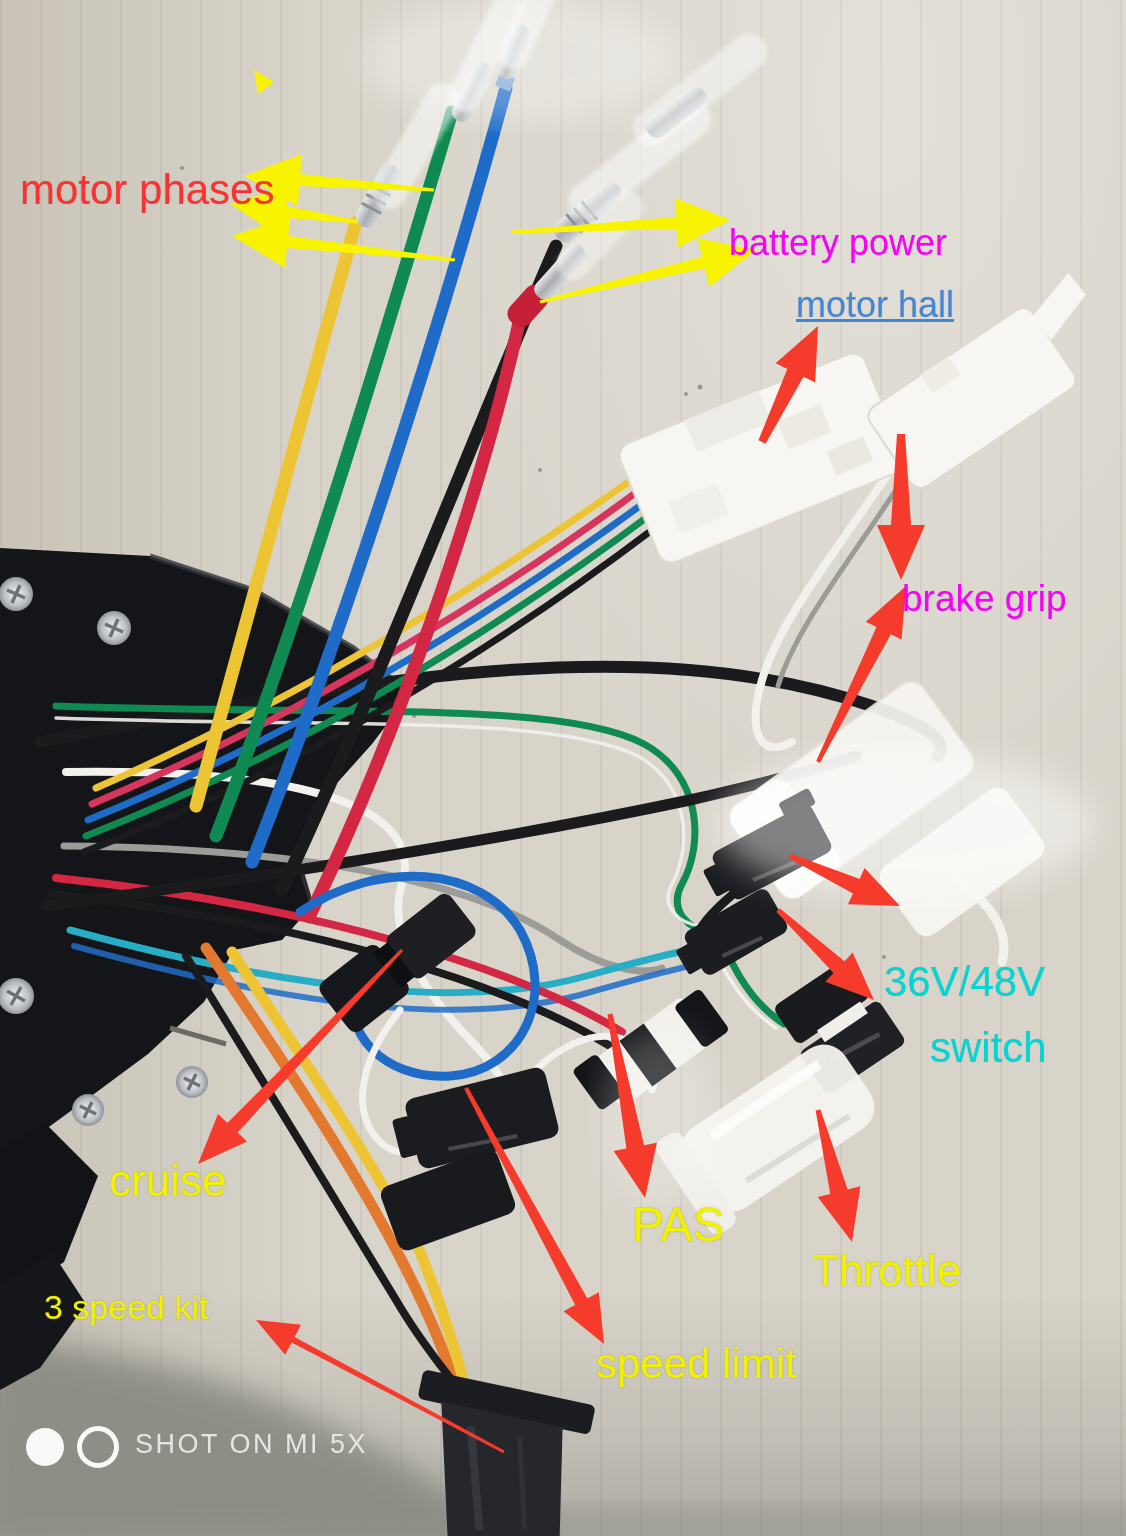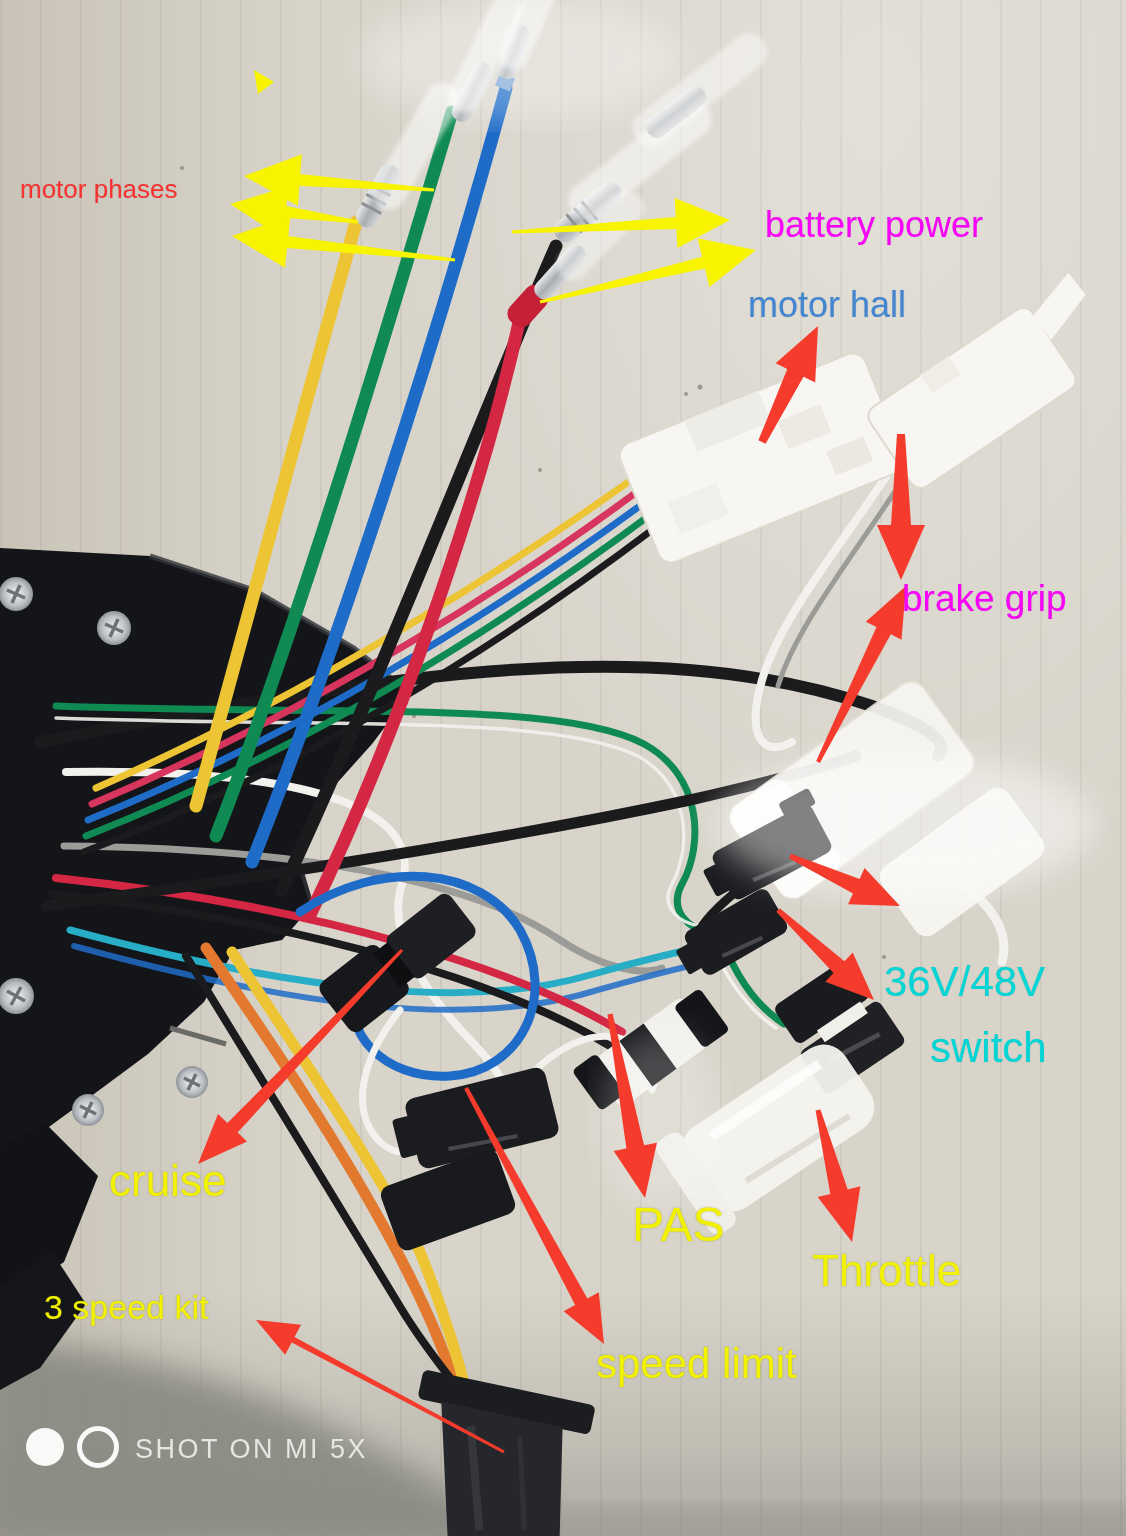--- a/index.html
+++ b/index.html
@@ -14,21 +14,21 @@
     font-family:"Liberation Sans", sans-serif;
   }
   .stage > svg{position:absolute;left:0;top:0;}
   .label{
     position:absolute;white-space:nowrap;line-height:1.05;
     font-family:"Liberation Sans", sans-serif;
     text-shadow:0 0 1px rgba(60,60,60,0.25);
   }
   .label.yellow{text-shadow:0 0 2px rgba(110,110,0,0.45);}
   .watermark{
-    position:absolute;left:26px;top:1426px;display:flex;align-items:flex-end;gap:16px;
+    position:absolute;left:26px;top:1426px;display:flex;align-items:flex-start;gap:16px;
     opacity:0.95;
   }
   .wm-icons{display:flex;align-items:center;gap:13px;}
   .wm-dot{width:38px;height:38px;border-radius:50%;background:#ffffff;}
   .wm-ring{width:32px;height:32px;border-radius:50%;border:5px solid #ffffff;background:transparent;}
   .wm-text{font-size:27px;letter-spacing:2.5px;line-height:37px;font-weight:400;}
 </style>
 </head>
 <body>
 
@@ -256,23 +256,23 @@
         <polygon points="464.2,1088.9 575.1,1305.1 563.6,1311.2 604.0,1344.0 598.8,1292.3 587.4,1298.4 467.8,1087.1" fill="#f53b2c"></polygon>
         <polygon points="504.7,1450.7 294.5,1337.1 301.1,1324.7 256.0,1320.0 285.1,1354.7 291.7,1342.4 503.3,1453.3" fill="#f53b2c"></polygon>
         <polygon points="434.1,188.5 300.3,174.1 301.8,154.2 244.0,176.0 297.9,206.0 299.4,186.1 433.9,191.5" fill="#f8f400"></polygon>
         <polygon points="358.2,220.5 286.3,205.9 289.1,186.1 230.0,204.0 281.8,237.5 284.6,217.7 357.8,223.5" fill="#f8f400"></polygon>
         <polygon points="455.2,258.5 288.3,236.0 290.5,216.1 232.0,236.0 284.9,267.8 287.0,248.0 454.8,261.5" fill="#f8f400"></polygon>
         <polygon points="512.1,233.5 676.4,229.0 677.5,247.9 730.0,220.0 674.7,198.0 675.8,217.0 511.9,230.5" fill="#f8f400"></polygon>
         <polygon points="540.4,303.5 704.9,268.5 709.4,286.9 756.0,250.0 697.6,238.3 702.1,256.8 539.6,300.5" fill="#f8f400"></polygon>
       </g>
 </svg>
 
-<div class="label" style="left: 20px; top: 176px; font-size: 26px; color: rgb(251, 50, 50);">motor phases</div>
-<div class="label" style="left: 729px; top: 206px; font-size: 36px; color: rgb(250, 0, 250); margin-left: 36px;">battery power</div>
-<div class="label" style="left: 748px; top: 286px; font-size: 36px; color: rgb(66, 134, 212);">motor hall</div>
+<div class="label" style="left: 20px; top: 168px; font-size: 42px; color: rgb(251, 50, 50);">motor phases</div>
+<div class="label" style="left: 729px; top: 224px; font-size: 36px; color: rgb(250, 0, 250);">battery power</div>
+<div class="label" style="left: 796px; top: 286px; font-size: 36px; color: rgb(66, 134, 212); text-decoration: underline;">motor hall</div>
 <div class="label" style="left: 902px; top: 580px; font-size: 37px; color: rgb(250, 0, 250);">brake grip</div>
 <div class="label" style="left: 884px; top: 960px; font-size: 42px; color: rgb(0, 214, 214);">36V/48V</div>
 <div class="label" style="left: 884px; top: 1026px; font-size: 42px; color: rgb(0, 214, 214); margin-left: 46px;">switch</div>
 <div class="label yellow" style="left: 109px; top: 1158px; font-size: 44px; color: rgb(242, 242, 0);">cruise</div>
 <div class="label yellow" style="left: 632px; top: 1200px; font-size: 48px; color: rgb(242, 242, 0);">PAS</div>
 <div class="label yellow" style="left: 812px; top: 1248px; font-size: 44px; color: rgb(242, 242, 0);">Throttle</div>
 <div class="label yellow" style="left: 596px; top: 1342px; font-size: 42px; color: rgb(242, 242, 0);">speed limit</div>
 <div class="label yellow" style="left: 44px; top: 1290px; font-size: 34px; color: rgb(242, 242, 0);">3 speed kit</div>
 
 <div class="watermark">

